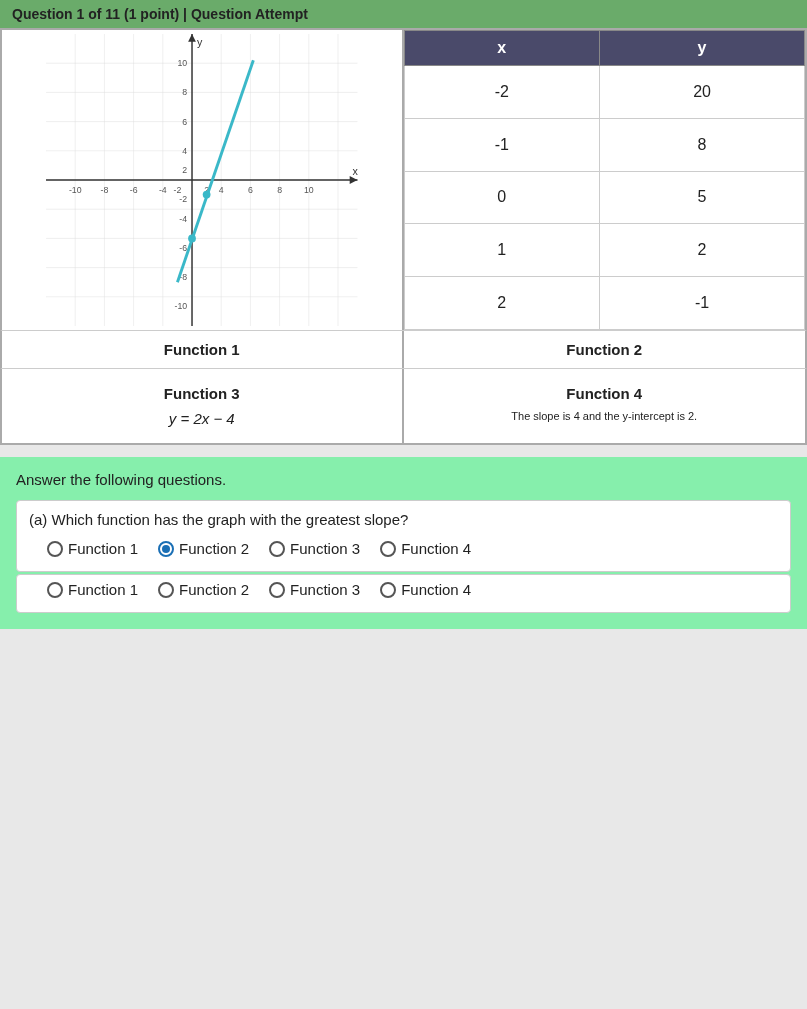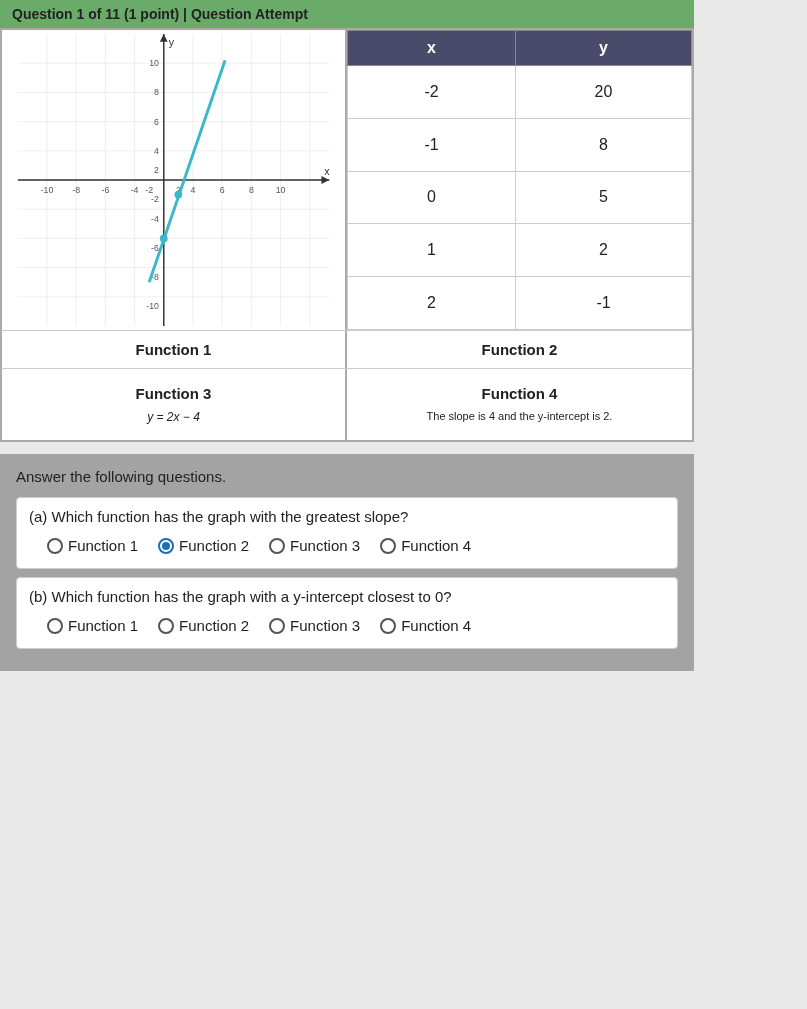--- a/index.html
+++ b/index.html
@@ -3,21 +3,21 @@
   <meta charset="utf-8">
   <style>
     * { box-sizing: border-box; margin: 0; padding: 0; }
     body {
       font-family: Arial, sans-serif;
       background: #e8e8e8;
       font-size: 15px;
       color: #222;
     }
     .page {
-      width: 694px;
+      width: 807px;
       min-height: 1009px;
       background: #e8e8e8;
     }
     .header {
       background: #6aab6a;
       padding: 6px 12px;
       font-size: 14px;
       color: #222;
       font-weight: bold;
     }
@@ -77,36 +77,36 @@
     }
     .func-title {
       font-weight: bold;
       font-size: 15px;
       margin-bottom: 8px;
     }
     .func-desc {
       font-size: 11px;
     }
     .func-equation {
-      font-size: 12px;
+      font-size: 15px;
       font-style: italic;
     }
     .answer-section {
-      background: #a3a3a3;
+      background: #86efac;
       margin-top: 12px;
       padding: 14px 16px;
     }
     .answer-intro {
       font-size: 15px;
       margin-bottom: 12px;
     }
     .question-box {
       border: 1px solid #ccc;
       border-radius: 4px;
-      margin-bottom: 8px;
+      margin-bottom: 2px;
       background: white;
     }
     .question-label {
       padding: 10px 12px 6px;
       font-size: 15px;
       font-weight: normal;
     }
     .options-row {
       display: flex;
       gap: 20px;
@@ -320,21 +320,20 @@
           <span>Function 3</span>
         </label>
         <label class="option">
           <div class="radio"></div>
           <span>Function 4</span>
         </label>
       </div>
     </div>
 
     <div class="question-box">
-      <div class="question-label">(b) Which function has the graph with a y-intercept closest to 0?</div>
       <div class="options-row">
         <label class="option">
           <div class="radio"></div>
           <span>Function 1</span>
         </label>
         <label class="option">
           <div class="radio"></div>
           <span>Function 2</span>
         </label>
         <label class="option">

